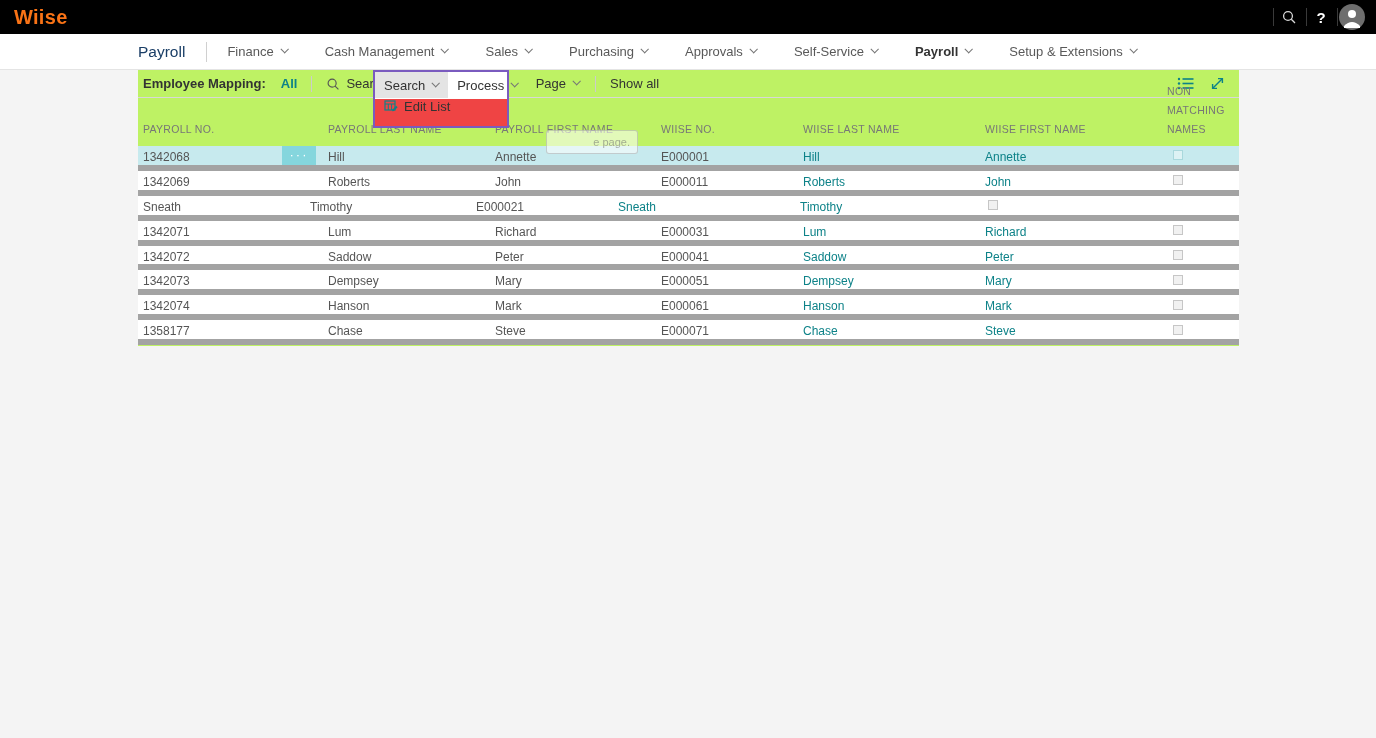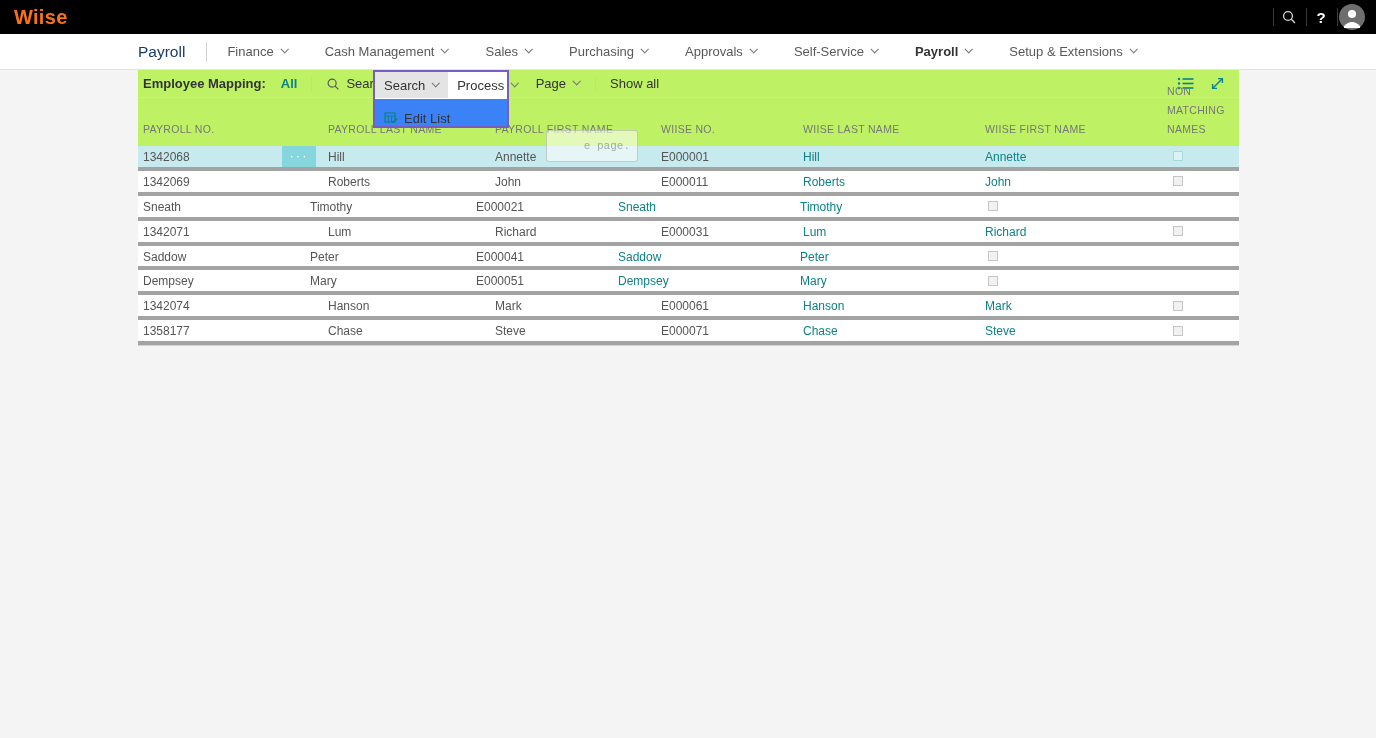--- a/index.html
+++ b/index.html
@@ -34,37 +34,37 @@
   .tb-search { display:flex; align-items:center; gap:6px; color:#333; cursor:pointer; }
   .menu-spacer { width:148px; }
   .tb-menu { display:flex; align-items:center; color:#333; cursor:pointer; margin-right:16px; }
   .tb-showall { color:#333; cursor:pointer; }
   .tb-right { margin-left:auto; display:flex; align-items:center; gap:16px; margin-right:14px; }
   .tb-right svg { cursor:pointer; }
   
   .thead { height:48px; display:flex; align-items:flex-end; }
   .hcell { font-size:10.5px; color:#777; letter-spacing:.3px; padding:0 6px 7px 5px; line-height:19px; text-transform:uppercase; cursor:pointer; }
   
-  .row { height:24.9px; display:flex; border-bottom:4px solid #a3a3a3; position:relative; background:#fff; cursor:pointer; }
+  .row { height:24.9px; display:flex; border-bottom:6px solid #a3a3a3; position:relative; background:#fff; cursor:pointer; }
   .row.selected { background:#c7eaee; }
   .cell { font-size:12px; color:#555; padding-left:5px; line-height:23.9px; white-space:nowrap; overflow:hidden; }
   .cell.link { color:#0d8288; cursor:pointer; }
   .c0{width:185px}.c1{width:167px}.c2{width:166px}.c3{width:142px}.c4{width:182px}.c5{width:182px}.c6{width:77px; display:flex; align-items:center;}
   .checkbox { width:10px; height:10px; border:1px solid #c6c6c6; background:#f1f1f1; margin-left:6px; }
   .row.selected .checkbox { background:#ddf2f4; border-color:#a9d8dc; }
   .ellipsis-btn { position:absolute; left:144px; top:0; width:34px; height:100%; background:#85d6dd; color:#fff; font-size:13px; letter-spacing:2px; display:flex; align-items:center; justify-content:center; line-height:10px; cursor:pointer; }
   
   .manage-overlay { position:absolute; left:373px; top:70px; width:136px; height:58px; border:2px solid #7a5bbf; z-index:6; display:flex; flex-direction:column; background:transparent; }
   .menu-row { height:26px; display:flex; background:#fff; }
   .menu-btn { display:flex; align-items:center; font-size:13px; color:#333; padding:0 10px 0 9px; cursor:pointer; white-space:nowrap; }
   .menu-btn.open { background:#e4e4e4; }
-  .menu-panel { flex:1; background:#3b82f6; display:flex; align-items:flex-end; padding-left:9px; border-top:1px solid #fff; }
+  .menu-panel { flex:1; background:#ef4444; display:flex; align-items:flex-start; padding-left:9px; border-top:1px solid #fff; }
   .menu-item { display:flex; align-items:center; gap:6px; font-size:13px; color:#333; cursor:pointer; }
   
-  .ghost-tip { position:absolute; left:546px; top:130px; width:92px; height:32px; border:1px solid rgba(140,140,140,.4); background:rgba(255,255,255,.55); border-radius:3px; z-index:4; font-size:11px; color:rgba(110,110,110,.55); display:flex; align-items:center; justify-content:flex-end; padding:8px 7px;font-family:Liberation Mono, monospace; }
+  .ghost-tip { position:absolute; left:546px; top:130px; width:92px; height:24px; border:1px solid rgba(140,140,140,.4); background:rgba(255,255,255,.55); border-radius:3px; z-index:4; font-size:11px; color:rgba(110,110,110,.55); display:flex; align-items:center; justify-content:flex-end; padding:8px 7px; }
 </style>
 </head>
 <body>
 
 <div class="topbar">
   <span class="brand">Wiise</span>
   <span class="tdiv" style="left:1273px"></span>
   <span class="tdiv" style="left:1306px"></span>
   <span class="tdiv" style="left:1337px"></span>
   <span class="top-icon" style="left:1276px; width:26px;">
@@ -210,30 +210,32 @@
         <span class="cell c1">Lum</span>
         <span class="cell c2">Richard</span>
         <span class="cell c3">E000031</span>
         <span class="cell c4 link">Lum</span>
         <span class="cell c5 link">Richard</span>
         <span class="cell c6">
           <span class="checkbox"></span>
         </span>
       </div>
       <div class="row">
+        <span class="cell c0">1342072</span>
         <span class="cell c1">Saddow</span>
         <span class="cell c2">Peter</span>
         <span class="cell c3">E000041</span>
         <span class="cell c4 link">Saddow</span>
         <span class="cell c5 link">Peter</span>
         <span class="cell c6">
           <span class="checkbox"></span>
         </span>
       </div>
       <div class="row">
+        <span class="cell c0">1342073</span>
         <span class="cell c1">Dempsey</span>
         <span class="cell c2">Mary</span>
         <span class="cell c3">E000051</span>
         <span class="cell c4 link">Dempsey</span>
         <span class="cell c5 link">Mary</span>
         <span class="cell c6">
           <span class="checkbox"></span>
         </span>
       </div>
       <div class="row">

